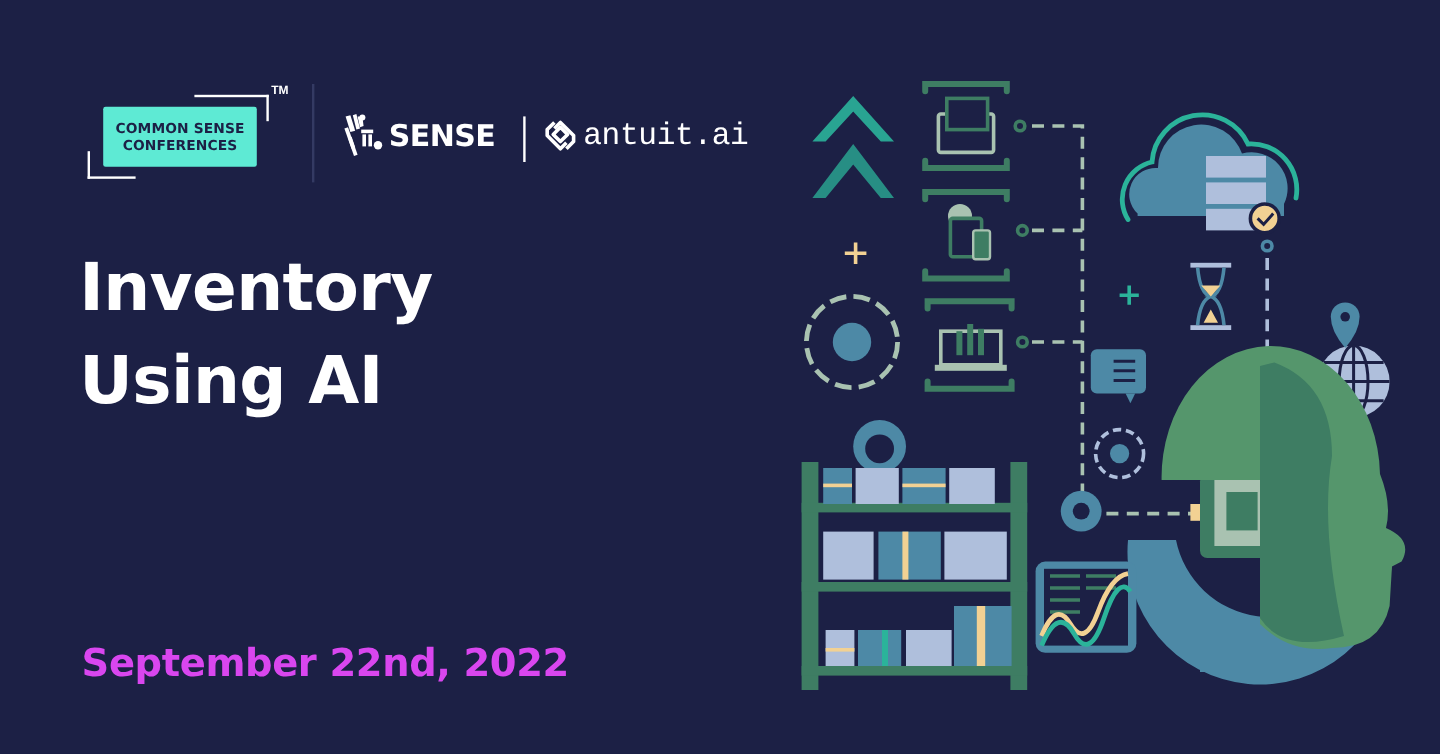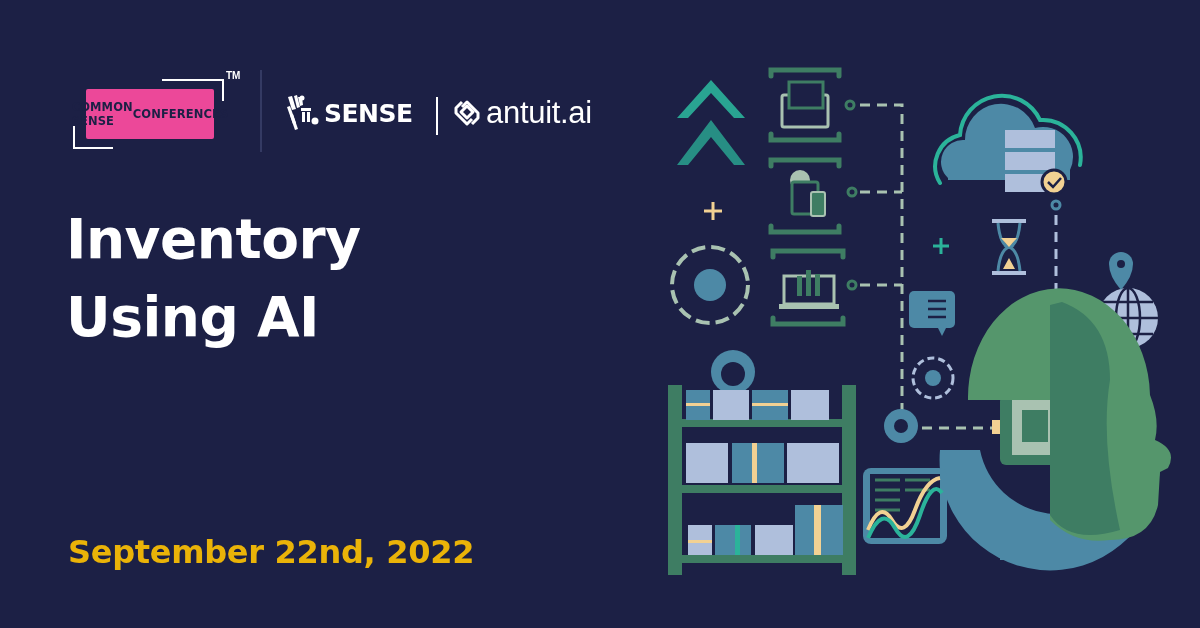--- a/index.html
+++ b/index.html
@@ -1,38 +1,38 @@
 <!DOCTYPE html>
 <html><head>
 <meta charset="utf-8">
 <style>
   * { margin:0; padding:0; box-sizing:border-box; }
   html, body { width:1200px; height:628px; overflow:hidden; background:#1c2045; }
   body { position:relative; font-family:"Liberation Sans", sans-serif; color:#fff; }
 
   .logo-box {
     position:absolute; left:86px; top:89px; width:128px; height:50px;
-    background:#ec4899; border-radius:2px;
-    display:flex; align-items:center; justify-content:center;
+    background:#5eead4; border-radius:2px;
+    display:flex; flex-direction:column; align-items:center; justify-content:center;
   }
   .logo-box span { font-family:"DejaVu Sans", sans-serif; font-weight:bold; color:#1c2045; font-size:11.5px; line-height:14px; letter-spacing:0.1px; }
   .bracket-tr { position:absolute; left:162px; top:79px; width:62px; height:22px; border-top:2px solid #fff; border-right:2px solid #fff; }
   .bracket-bl { position:absolute; left:73px; top:126px; width:40px; height:23px; border-bottom:2px solid #fff; border-left:2px solid #fff; }
   .tm { position:absolute; left:226px; top:70px; font-size:10px; font-weight:bold; }
   .vdivider { position:absolute; left:260px; top:70px; width:2px; height:82px; background:#343a63; }
 
   .zebra { position:absolute; left:286px; top:95px; display:flex; align-items:center; gap:4px; }
   .zebra-word { font-family:"DejaVu Sans", sans-serif; font-weight:bold; font-size:25px; letter-spacing:-0.5px; }
   .sep2 { position:absolute; left:436px; top:97px; width:2px; height:38px; background:#fff; }
   .antuit { position:absolute; left:452px; top:96px; display:flex; align-items:center; gap:4px; }
-  .antuit-word { font-family:Liberation Sans, sans-serif; font-size:31px; letter-spacing:-0.3px; line-height:34px;text-align:center; }
+  .antuit-word { font-family:Liberation Mono, monospace; font-size:26px; letter-spacing:-0.3px; line-height:34px;text-align:center; }
 
   .title { position:absolute; left:66px; top:200px; font-family:"DejaVu Sans", sans-serif; font-weight:bold; font-size:55px; line-height:78px; letter-spacing:-0.5px; }
   .title div { white-space:nowrap; }
-  .date { position:absolute; left:68px; top:533px; font-family:"DejaVu Sans", sans-serif; font-weight:bold; color:#eab308; font-size:32px; letter-spacing:-0.3px; }
+  .date { position:absolute; left:68px; top:533px; font-family:"DejaVu Sans", sans-serif; font-weight:bold; color:#d946ef; font-size:32px; letter-spacing:-0.3px; }
 
   .art { position:absolute; left:0; top:0; width:1200px; height:628px; }
 </style>
 </head>
 <body>
 
 <div class="bracket-tr"></div>
 <div class="bracket-bl"></div>
 <div class="logo-box">
   <span>COMMON SENSE</span>

